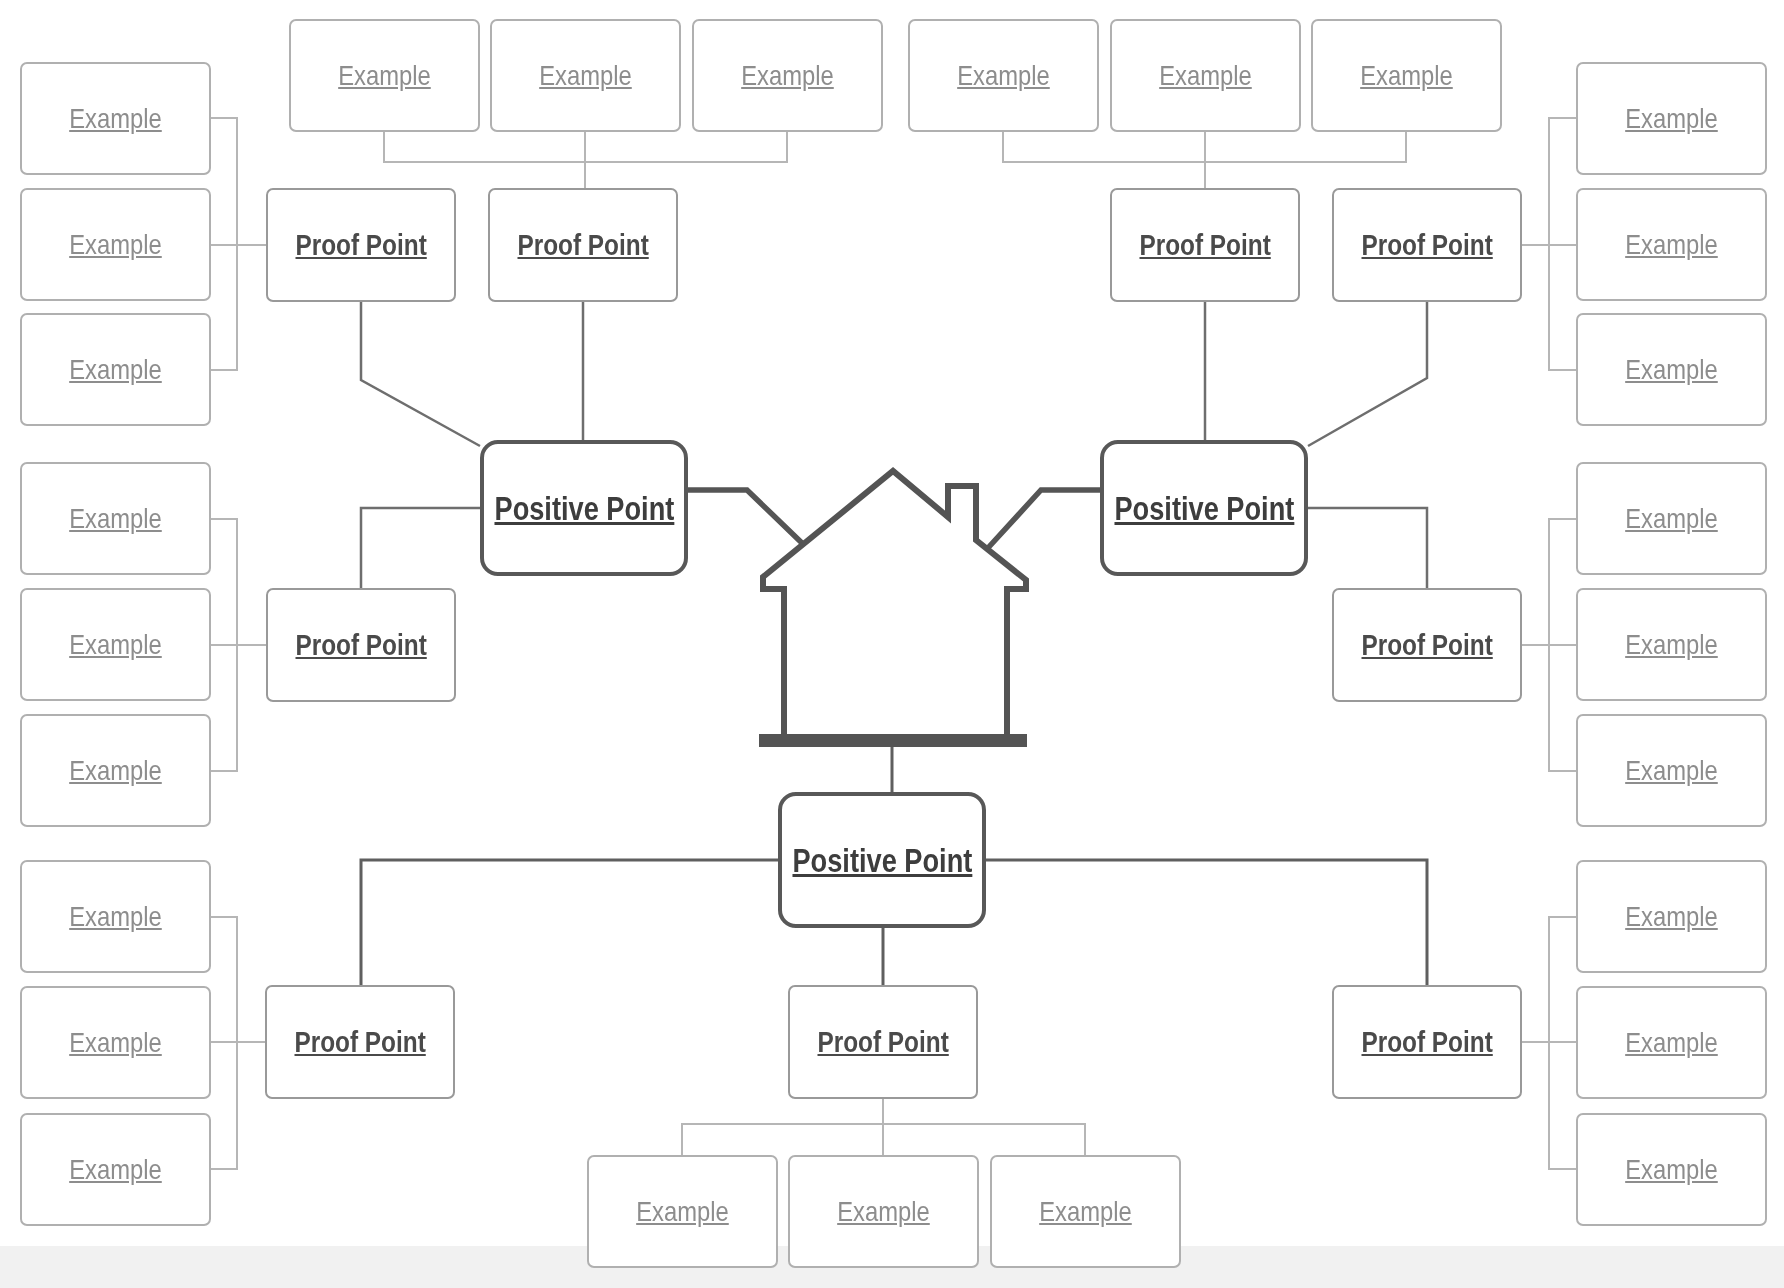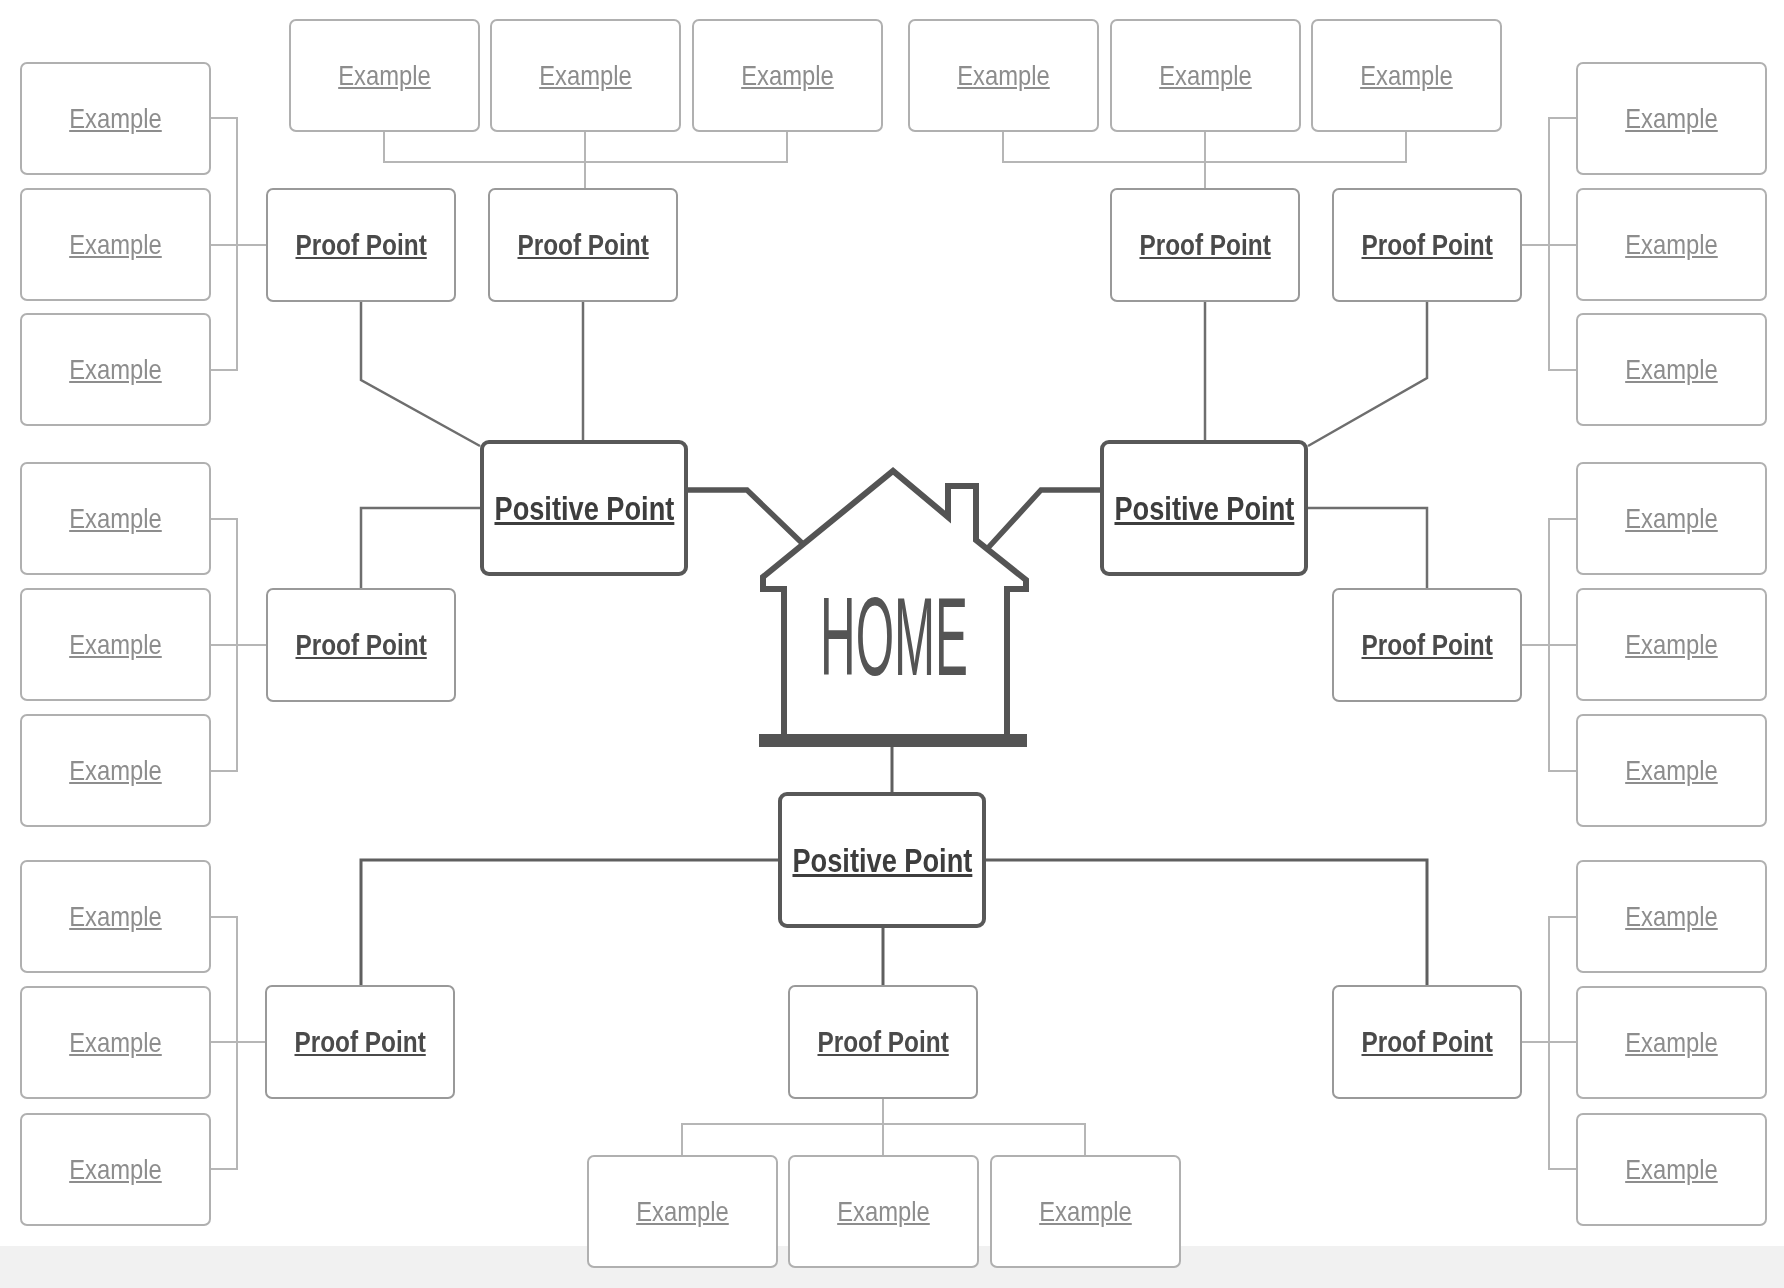--- a/index.html
+++ b/index.html
@@ -24,21 +24,21 @@
     white-space:nowrap;
     text-decoration:underline;
   }
   .node span{display:inline-block;}
   .ex{border:2px solid var(--example-border);border-radius:7px;
       color:var(--example-text);font-size:28px;}
   .ex span{transform:scaleX(.85);}
   .pp{border:2px solid var(--proof-border);border-radius:7px;
       color:var(--proof-text);font-size:29px;font-weight:bold;}
   .pp span{transform:scaleX(.84);}
-  .pos{border:4px solid var(--positive-border);border-radius:9px;
+  .pos{border:4px solid var(--positive-border);border-radius:18px;
       color:var(--positive-text);font-size:34px;font-weight:bold;}
   .pos span{transform:scaleX(.80);}
   .home-label{
     position:absolute;left:769px;top:594px;width:250px;height:86px;
     display:flex;align-items:center;justify-content:center;
     color:var(--house);font-size:112px;font-weight:400;line-height:86px;
   }
   .home-label span{display:inline-block;transform:scaleX(.44);letter-spacing:0px;}
 </style>
 </head>
@@ -72,23 +72,20 @@
     <path class="ln-d" d="M892 747 V792"></path>
     <path class="ln-d" d="M883 928 V985"></path>
 
     <path class="ln-k" d="M688 490 H747 L803 544"></path>
     <path class="ln-k" d="M1100 490 H1041 L987 549"></path>
 
     <path class="house-o" d="M784 741 V589 H763 V577 L893 471 L948 517 V486 H976 V540 L1026 580 V589 H1007 V741"></path>
     <rect x="759" y="734" width="268" height="13" fill="#545454" class="house-b"></rect>
   </svg>
 
-  <div class="home-label">
-    <span>HOME</span>
-  </div>
 
 <div class="node ex" style="left: 289px; top: 19px; width: 191px; height: 113px;">
       <span>Example</span>
     </div>
     <div class="node ex" style="left: 490px; top: 19px; width: 191px; height: 113px;">
       <span>Example</span>
     </div>
     <div class="node ex" style="left: 692px; top: 19px; width: 191px; height: 113px;">
       <span>Example</span>
     </div>

